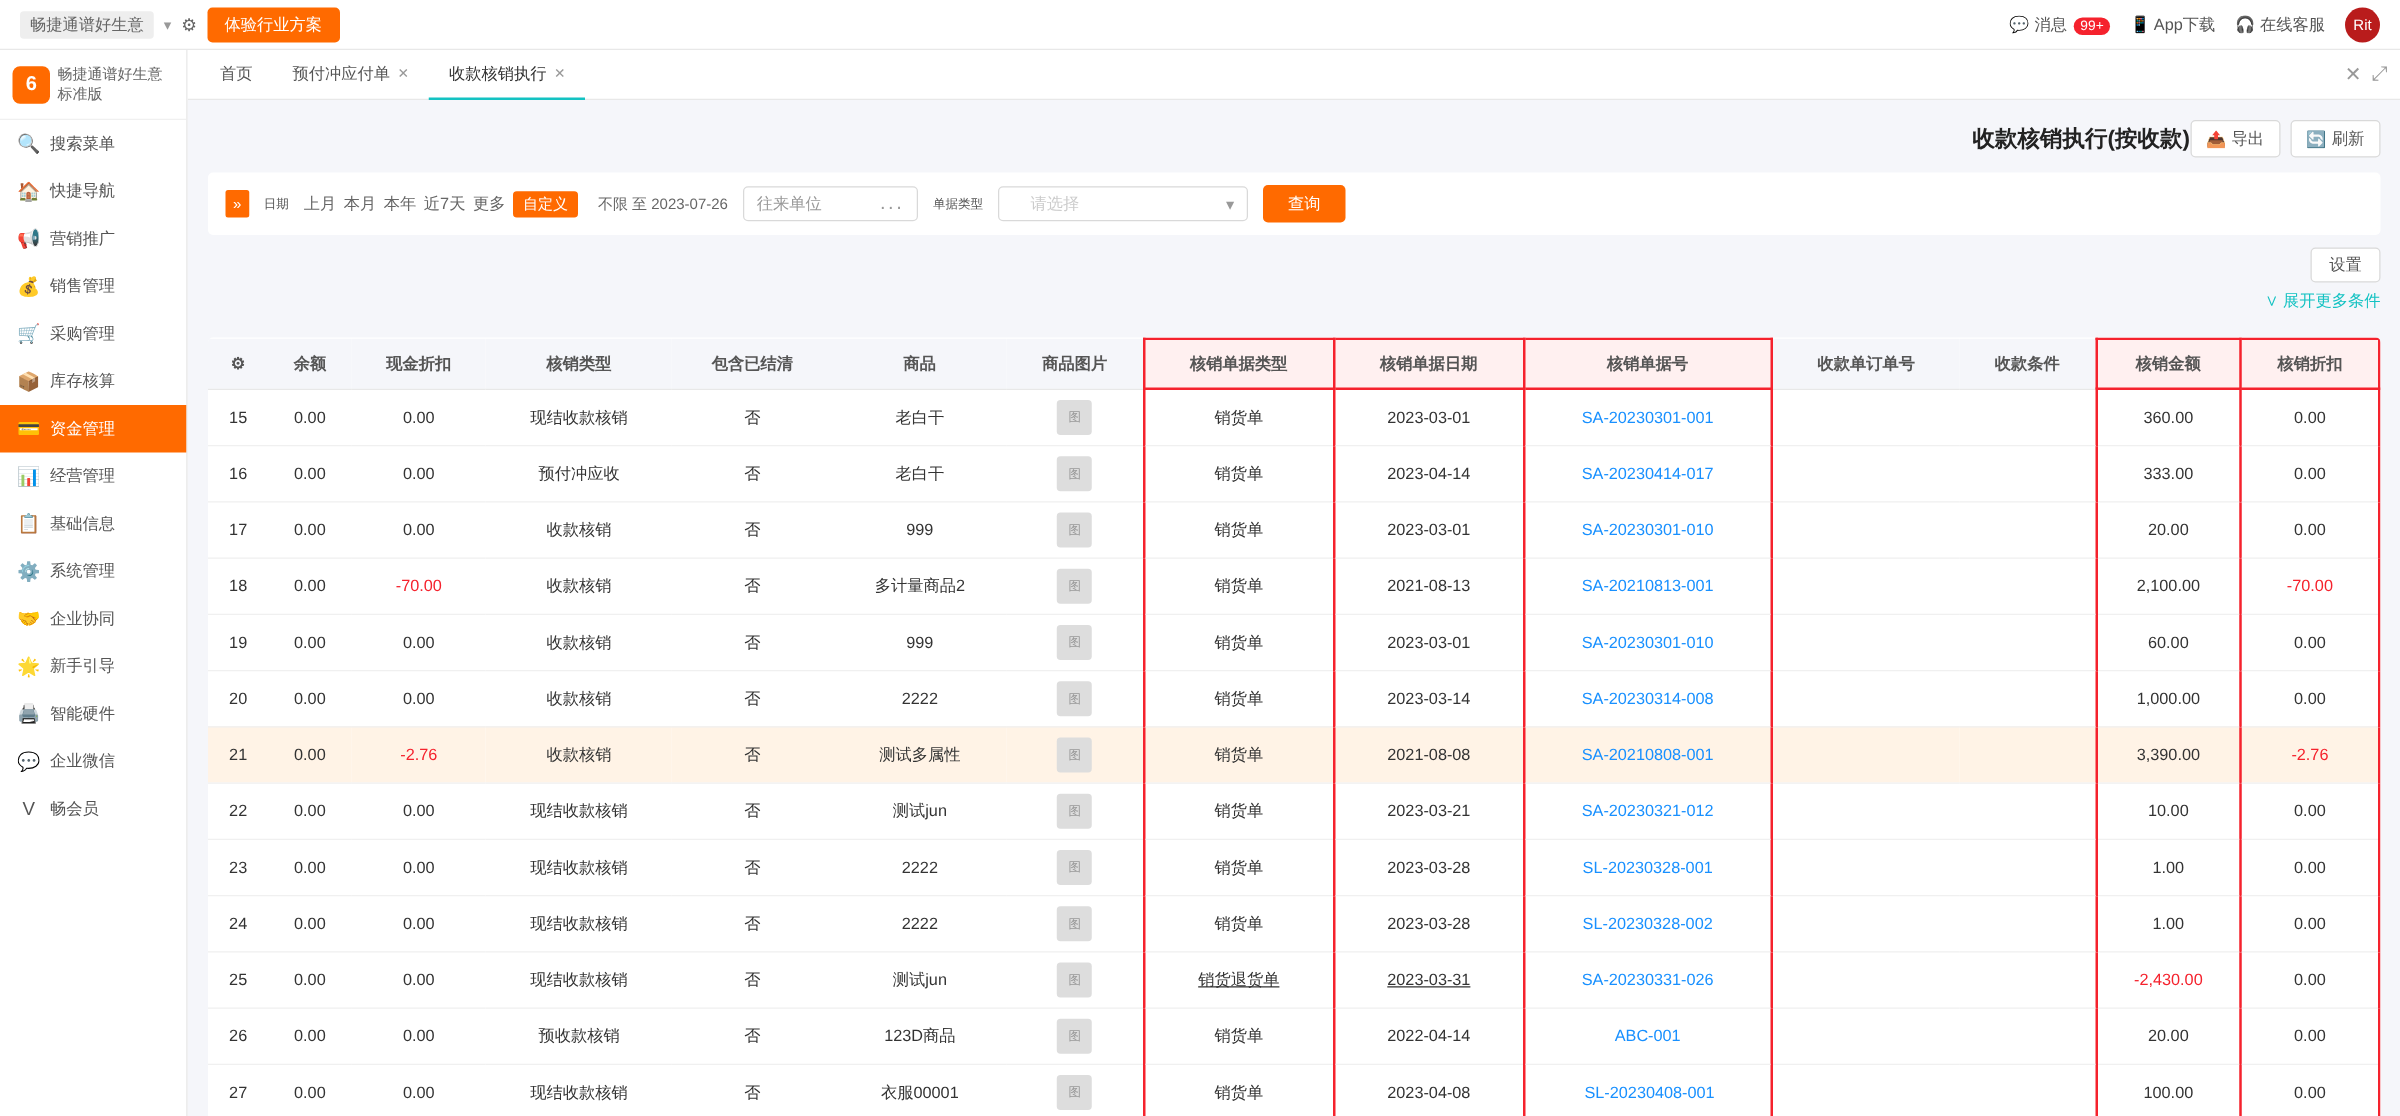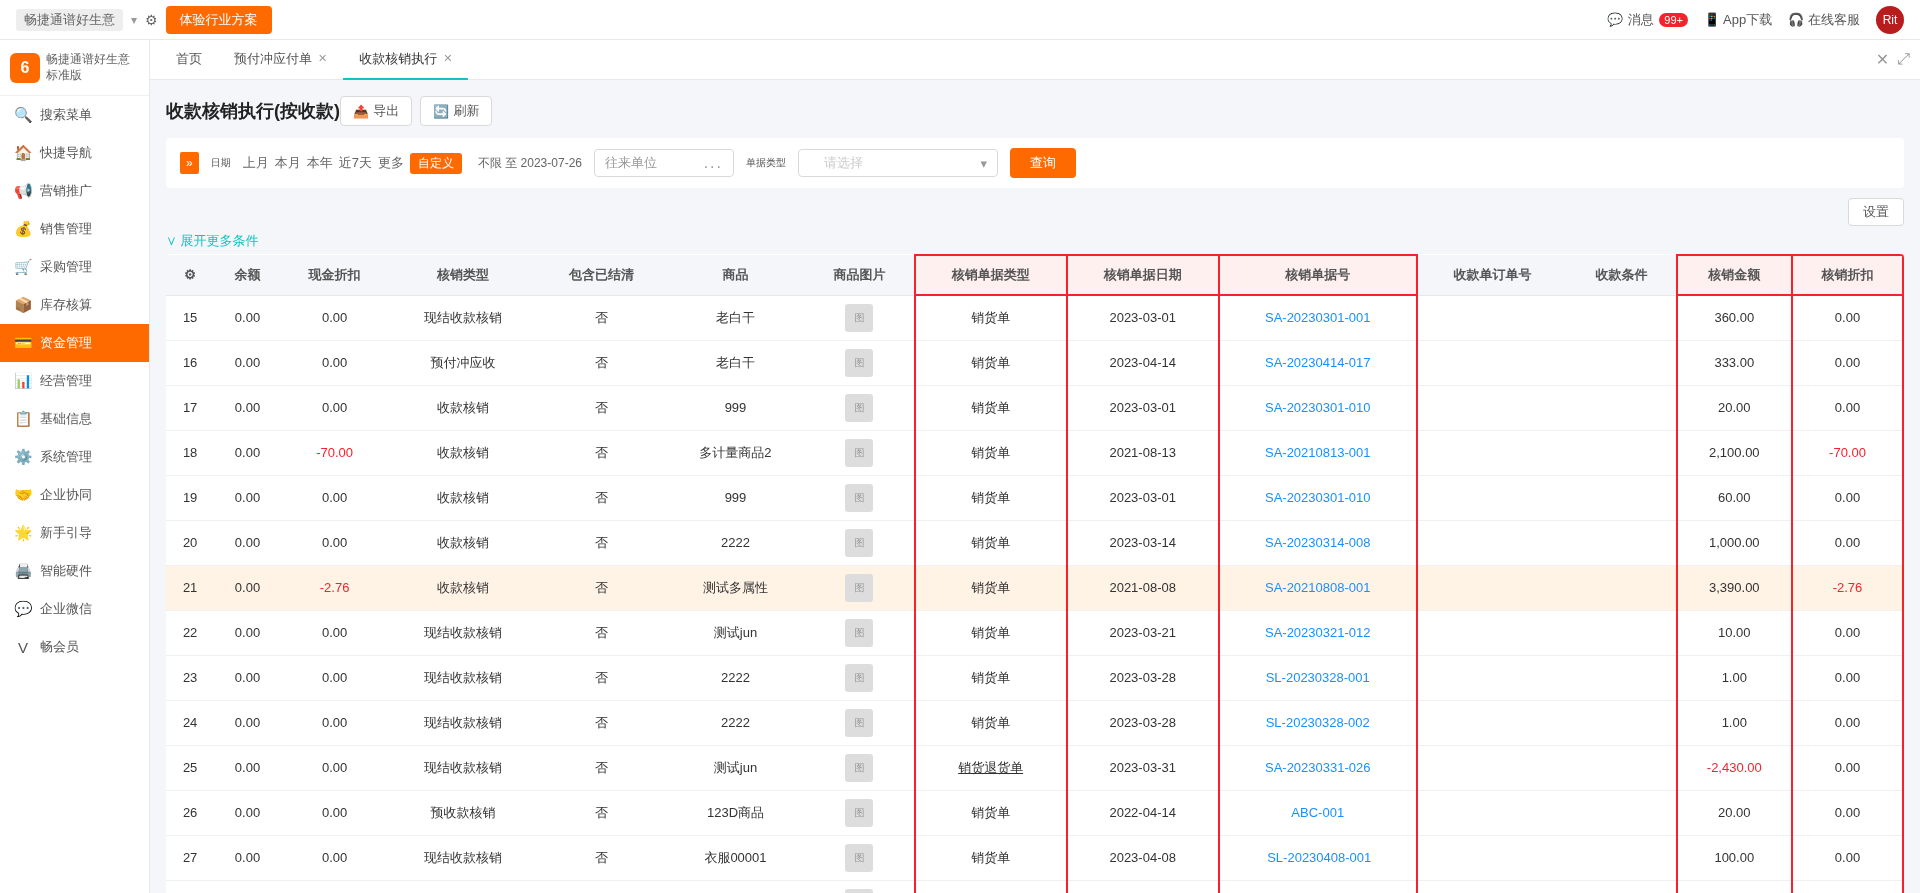--- a/index.html
+++ b/index.html
@@ -107,21 +107,21 @@
 
     
     .page-content {
       flex: 1;
       padding: 16px;
       overflow-y: auto;
       background: #f5f6fa;
     }
     .page-header {
       display: flex;
-      justify-content: flex-start;
+      justify-content: flex-end;
       align-items: center;
       margin-bottom: 12px;
     }
     .page-title { font-size: 18px; font-weight: bold; color: #222; }
     .page-actions { display: flex; gap: 8px; }
     .btn-action {
       display: flex; align-items: center; gap: 4px;
       padding: 5px 12px;
       border: 1px solid #d9d9d9;
       border-radius: 4px;
@@ -182,24 +182,24 @@
       border-radius: 4px;
       padding: 4px 10px;
       background: #fff;
       color: #999;
       font-size: 13px;
       min-width: 140px;
       display: flex; align-items: center; justify-content: space-between;
     }
     .filter-dots { color: #999; font-size: 16px; letter-spacing: 2px; }
     .more-conditions-bar {
-      text-align: left;
+      text-align: right;
       color: #13c2c2;
       font-size: 13px;
-      margin-bottom: 4px;
+      margin-bottom: 20px;
       cursor: pointer;
     }
 
     
     .table-wrap {
       background: #fff;
       border-radius: 4px;
       overflow: auto;
     }
     table {
@@ -604,21 +604,21 @@
       <td>25</td>
       <td>0.00</td>
       <td>0.00</td>
       <td>现结收款核销</td>
       <td>否</td>
       <td>测试jun</td>
       <td>
       <div style="width:28px;height:28px;background:#ddd;border-radius:3px;margin:auto;display:flex;align-items:center;justify-content:center;font-size:10px;color:#999;">图</div>
     </td>
       <td style="border-left:2px solid #f5222d;border-right:2px solid #f5222d;text-decoration:underline;">销货退货单</td>
-      <td style="border-left:2px solid #f5222d;border-right:2px solid #f5222d;">2023-03-31</td>
+      <td style="border-left:2px solid #f5222d;border-right:2px solid #f5222d;text-decoration:underline;">2023-03-31</td>
       <td style="border-left:2px solid #f5222d;border-right:2px solid #f5222d;"><a class="link-cell">SA-20230331-026</a></td>
       <td></td>
       <td></td>
       <td style="border-left: 2px solid rgb(245, 34, 45); border-right: 2px solid rgb(245, 34, 45); color: rgb(245, 34, 45);" class="red-cell">-2,430.00</td>
       <td style="border-left:2px solid #f5222d;border-right:2px solid #f5222d;">0.00</td>
     </tr>
               <tr>
       <td>26</td>
       <td>0.00</td>
       <td>0.00</td>

